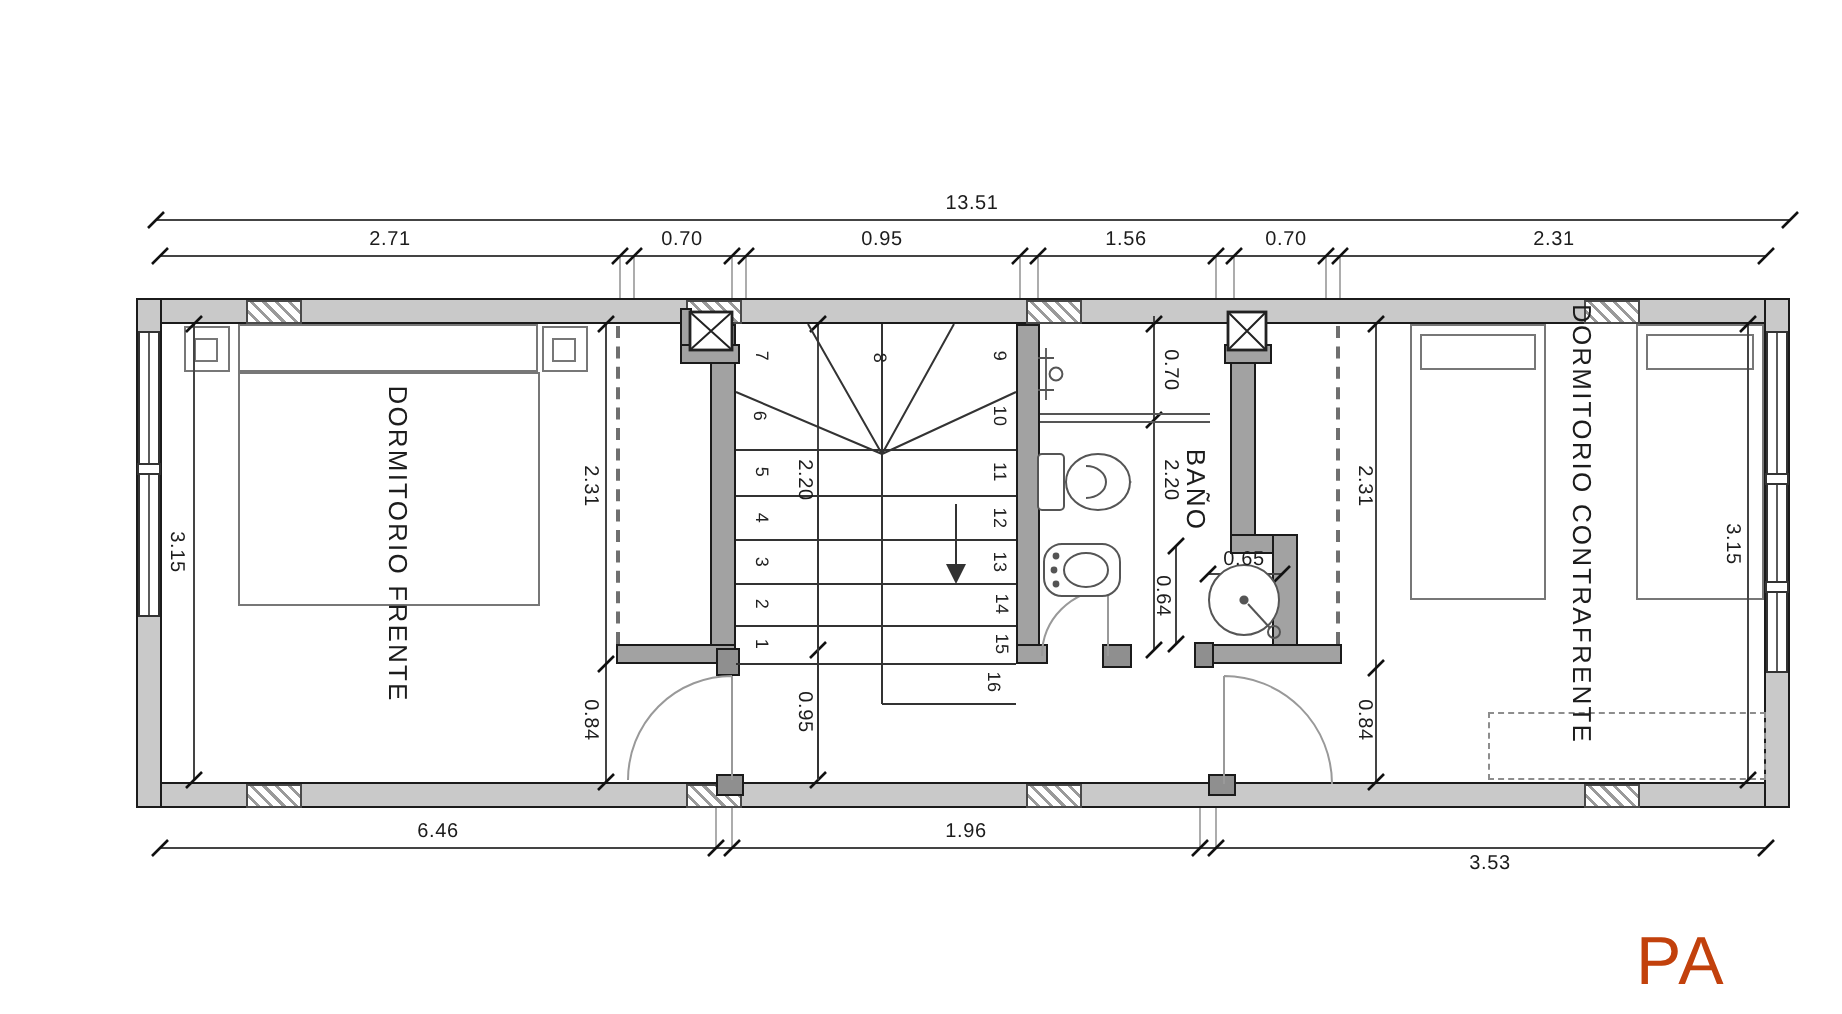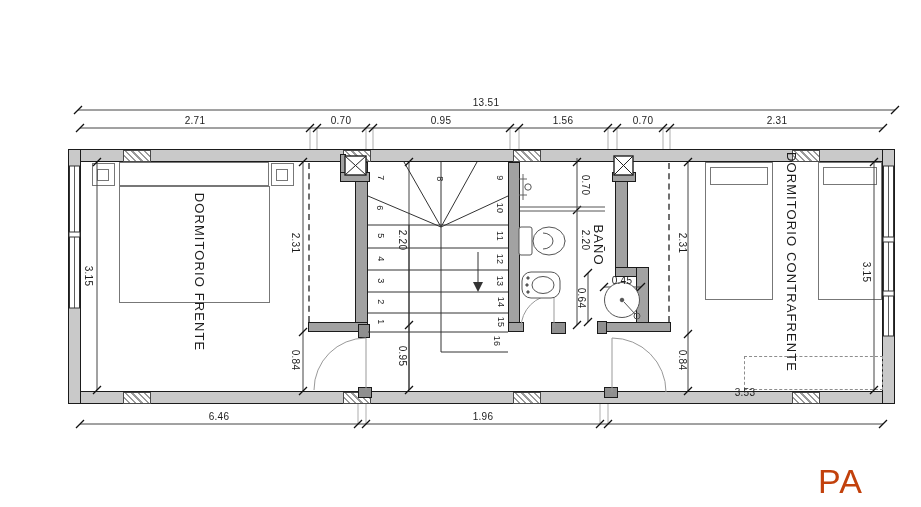--- a/index.html
+++ b/index.html
@@ -166,22 +166,22 @@
 
   <span class="lbl" style="left:486px;top:102px">13.51</span>
   <span class="lbl" style="left:195px;top:120px">2.71</span>
   <span class="lbl" style="left:341px;top:120px">0.70</span>
   <span class="lbl" style="left:441px;top:120px">0.95</span>
   <span class="lbl" style="left:563px;top:120px">1.56</span>
   <span class="lbl" style="left:643px;top:120px">0.70</span>
   <span class="lbl" style="left:777px;top:120px">2.31</span>
   <span class="lbl" style="left:219px;top:416px">6.46</span>
   <span class="lbl" style="left:483px;top:416px">1.96</span>
-  <span class="lbl" style="left:745px;top:392px">3.53</span>
-  <span class="lbl" style="left:622px;top:280px">0.45</span>
+  <span class="lbl" style="left:745px;top:432px">3.53</span>
+  <span class="lbl" style="left:622px;top:280px">0.65</span>
 
   <span class="lbl vert" style="left:88px;top:276px">3.15</span>
   <span class="lbl vert" style="left:866px;top:272px">3.15</span>
   <span class="lbl vert" style="left:295px;top:243px">2.31</span>
   <span class="lbl vert" style="left:295px;top:360px">0.84</span>
   <span class="lbl vert" style="left:402px;top:240px">2.20</span>
   <span class="lbl vert" style="left:402px;top:356px">0.95</span>
   <span class="lbl vert" style="left:585px;top:185px">0.70</span>
   <span class="lbl vert" style="left:585px;top:240px">2.20</span>
   <span class="lbl vert" style="left:581px;top:298px">0.64</span>

